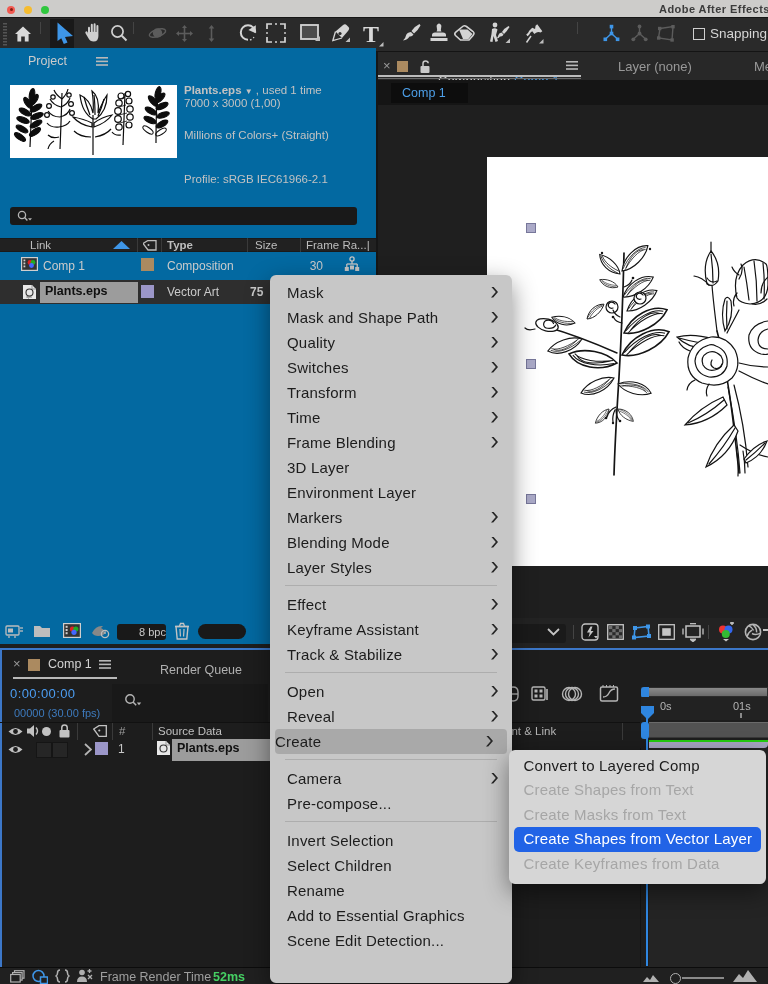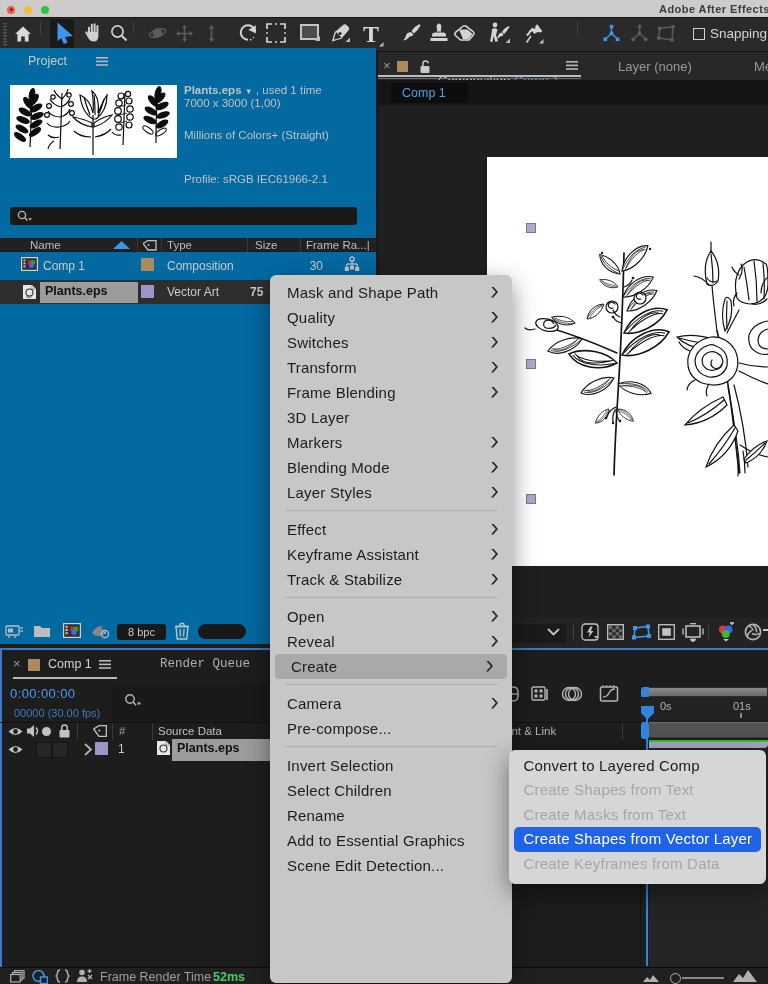--- a/index.html
+++ b/index.html
@@ -2,21 +2,21 @@
 <html><head>
 <meta charset="utf-8">
 <style>
   * { margin:0; padding:0; box-sizing:border-box; }
   html,body { width:768px; height:984px; overflow:hidden; background:#1e1e1e;
     font-family:"Liberation Sans", sans-serif; }
   .abs { position:absolute; }
   #stage { position:relative; width:768px; height:984px; overflow:hidden; }
   svg { display:block; }
   .mi { position:relative; height:25px; line-height:25px; padding-left:17px; white-space:nowrap; }
-  .mi.hl { background:#a9a9a9; border-radius:4px; margin:0 5px; padding-left:16px; }
+  .mi.hl { background:#a9a9a9; border-radius:4px; margin:0 5px; padding-left:0; }
   .msep { height:12px; position:relative; }
   .msep::after { content:""; position:absolute; left:15px; right:15px; top:5.5px; height:1px; background:#adadad; }
   .arr { position:absolute; right:14px; top:7px; width:7px; height:11px;
     background:none; }
   .arr::after { content:""; position:absolute; left:0; top:0; width:7px; height:11px;
     clip-path:polygon(0 0, 2.2px 0, 7px 5.5px, 2.2px 11px, 0 11px, 4.8px 5.5px);
     background:#262626; }
   .si { position:relative; height:24.5px; line-height:24.5px; padding-left:15px; white-space:nowrap; }
   .si.dis { color:#a6a6a6; }
   .si.sel { background:#2163e6; color:#fff; border-radius:5px; margin:0 5px; padding-left:10px; }
@@ -294,31 +294,31 @@
     <div class="abs" style="left:184px;top:125px;font-size:11.5px;color:#c2c2c2;">Profile: sRGB IEC61966-2.1</div>
 
     <div class="abs" style="left:10px;top:159px;width:347px;height:18px;background:#191919;border-radius:3px;"></div>
     <svg class="abs" style="left:17px;top:162px;" width="16" height="13" viewBox="0 0 16 13">
         <circle cx="5" cy="5" r="3.6" fill="none" stroke="#b5b5b5" stroke-width="1.3"></circle>
         <line x1="7.6" y1="7.6" x2="10.4" y2="10.4" stroke="#b5b5b5" stroke-width="1.4"></line>
         <path d="M11 8.2 L15 8.2 L13 10.6 Z" fill="#b5b5b5"></path>
       </svg>
 
     <div class="abs" style="left:0;top:190px;width:376px;height:14px;background:#212121;border-top:1px solid #1a1a1a;border-bottom:1px solid #1a1a1a;"></div>
-    <div class="abs" style="left:30px;top:191px;font-size:11.5px;color:#bdbdbd;">Name</div>
+    <div class="abs" style="left:30px;top:191px;font-size:11.5px;color:#bdbdbd;">Link</div>
     <svg class="abs" style="left:113px;top:193px;" width="17" height="8">
         <path d="M8.5 0 L17 8 L0 8 Z" fill="#3e96e8"></path>
       </svg>
     <div class="abs" style="left:137px;top:190px;width:1px;height:14px;background:#3a3a3a;"></div>
     <svg class="abs" style="left:143px;top:192px;" width="14" height="11" viewBox="0 0 14 11">
         <path d="M0 3.5 L5 0.5 L13 0.5 L13 10 L5 10 Z" fill="none" stroke="#bdbdbd" stroke-width="1.3"></path>
         <circle cx="5.5" cy="5" r="1" fill="#bdbdbd"></circle>
       </svg>
     <div class="abs" style="left:161px;top:190px;width:1px;height:14px;background:#3a3a3a;"></div>
-    <div class="abs" style="left:167px;top:191px;font-size:11.5px;color:#bdbdbd;">Type</div>
+    <div class="abs" style="left:167px;top:191px;font-size:11.5px;color:#bdbdbd;font-weight:bold;">Type</div>
     <div class="abs" style="left:247px;top:190px;width:1px;height:14px;background:#3a3a3a;"></div>
     <div class="abs" style="left:255px;top:191px;font-size:11.5px;color:#bdbdbd;">Size</div>
     <div class="abs" style="left:300px;top:190px;width:1px;height:14px;background:#3a3a3a;"></div>
     <div class="abs" style="left:306px;top:191px;width:66px;font-size:11.5px;color:#bdbdbd;white-space:nowrap;overflow:hidden;">Frame Ra...|</div>
 
     <svg class="abs" style="left:21px;top:209px;" width="17" height="14" viewBox="0 0 17 14">
         <rect x="0.6" y="0.6" width="15.8" height="12.8" fill="#333" stroke="#cfcfcf" stroke-width="1.2"></rect>
         <rect x="2.5" y="2.5" width="1.8" height="1.8" fill="#cfcfcf"></rect>
         <rect x="2.5" y="5.5" width="1.8" height="1.8" fill="#cfcfcf"></rect>
         <rect x="2.5" y="8.5" width="1.8" height="1.8" fill="#cfcfcf"></rect>
@@ -376,21 +376,21 @@
         <rect x="2.6" y="9.2" width="2" height="2" fill="#cfcfcf"></rect>
         <circle cx="9.5" cy="6" r="2.6" fill="#d22"></circle>
         <circle cx="12.8" cy="6" r="2.6" fill="#2a2"></circle>
         <circle cx="11" cy="9.3" r="2.6" fill="#46f"></circle>
       </svg>
     <svg class="abs" style="left:90px;top:575px;" width="20" height="16" viewBox="0 0 20 16">
         <path d="M2 10 Q6 2 13 3 L11 5 Q14 6 14 9 L16 8 Q15 13 8 13 Q4 13 2 10 Z" fill="#888"></path>
         <circle cx="15" cy="11" r="3.6" fill="none" stroke="#bdbdbd" stroke-width="1.3"></circle>
         <line x1="15" y1="8.5" x2="15" y2="11" stroke="#bdbdbd" stroke-width="1.3"></line>
       </svg>
-    <div class="abs" style="left:117px;top:576px;width:49px;height:16px;background:#191919;border-radius:3px;color:#c9c9c9;font-size:11px;text-align:center;line-height:16px;">8 bpc</div>
+    <div class="abs" style="left:117px;top:576px;width:49px;height:16px;background:#191919;border-radius:3px;color:#c9c9c9;font-size:11px;text-align:right;line-height:16px;">8 bpc</div>
     <svg class="abs" style="left:174px;top:574px;" width="16" height="18" viewBox="0 0 16 18">
         <path d="M2 4.5 L14 4.5 L12.8 17 L3.2 17 Z" fill="none" stroke="#c4c4c4" stroke-width="1.4"></path>
         <line x1="1" y1="4.5" x2="15" y2="4.5" stroke="#c4c4c4" stroke-width="1.4"></line>
         <path d="M5.5 4 L6.5 1.5 L9.5 1.5 L10.5 4" fill="none" stroke="#c4c4c4" stroke-width="1.3"></path>
         <line x1="6" y1="7" x2="6.4" y2="14.5" stroke="#c4c4c4" stroke-width="1.2"></line>
         <line x1="10" y1="7" x2="9.6" y2="14.5" stroke="#c4c4c4" stroke-width="1.2"></line>
       </svg>
     <div class="abs" style="left:198px;top:576px;width:48px;height:15px;background:#191919;border-radius:7.5px;"></div>
   </div>
 
@@ -597,21 +597,21 @@
     <div class="abs" style="left:28px;top:11px;width:12px;height:12px;background:#ab8a60;"></div>
     <div class="abs" style="left:48px;top:9px;font-size:12.5px;color:#d2d2d2;">Comp 1</div>
     <svg class="abs" style="left:99px;top:12px;" width="12" height="10">
         <g fill="#b8b8b8">
           <rect x="0" y="0" width="12" height="1.6"></rect>
           <rect x="0" y="3.6" width="12" height="1.6"></rect>
           <rect x="0" y="7.2" width="12" height="1.6"></rect>
         </g>
       </svg>
     <div class="abs" style="left:13px;top:29px;width:104px;height:2px;background:#b9b9b9;"></div>
-    <div class="abs" style="left:160px;top:9px;font-size:12.5px;color:#b0b0b0;font-family:Liberation Mono, monospace;">Render Queue</div>
+    <div class="abs" style="left:160px;top:15px;font-size:12.5px;color:#b0b0b0;">Render Queue</div>
 
     <div class="abs" style="left:112px;top:36px;width:156px;height:38px;background:#191919;"></div>
     <div class="abs" style="left:10px;top:38px;font-size:13px;font-weight:normal;color:#4c9ef3;letter-spacing:0.4px;">0:00:00:00</div>
     <div class="abs" style="left:14px;top:59px;font-size:11px;color:#3d7abd;">00000 (30.00 fps)</div>
     <svg class="abs" style="left:124px;top:45px;" width="18" height="15" viewBox="0 0 18 15">
         <circle cx="6" cy="6" r="4.2" fill="none" stroke="#b5b5b5" stroke-width="1.4"></circle>
         <line x1="9" y1="9" x2="12.2" y2="12.2" stroke="#b5b5b5" stroke-width="1.5"></line>
         <path d="M12.8 9.6 L17.2 9.6 L15 12.2 Z" fill="#b5b5b5"></path>
       </svg>
 
@@ -737,26 +737,29 @@
         <path d="M0 8 L4 3 L7 6 L10 1 L16 8 Z" fill="#b0b0b0"></path>
       </svg>
     <div class="abs" style="left:670px;top:324.5px;width:11px;height:11px;border-radius:50%;border:1.8px solid #b0b0b0;background:#202020;"></div>
     <div class="abs" style="left:682px;top:329px;width:42px;height:1.8px;background:#8a8a8a;"></div>
     <svg class="abs" style="left:733px;top:321px;" width="24" height="13" viewBox="0 0 24 13">
         <path d="M0 13 L6 5 L10 9 L15 1 L24 13 Z" fill="#b0b0b0"></path>
       </svg>
   </div>
 
   <div id="menu" class="abs" style="z-index:10;left:270px;top:274.5px;width:242px;height:708px;background:#c7c7c7;border-radius:6px 6px 6px 6px;box-shadow:0 8px 24px rgba(0,0,0,0.45);padding-top:5px;font-size:15px;color:#1c1c1c;letter-spacing:0.2px;">
+    <div class="mi">Mask<span class="arr"></span></div>
     <div class="mi">Mask and Shape Path<span class="arr"></span></div>
     <div class="mi">Quality<span class="arr"></span></div>
     <div class="mi">Switches<span class="arr"></span></div>
     <div class="mi">Transform<span class="arr"></span></div>
+    <div class="mi">Time<span class="arr"></span></div>
     <div class="mi">Frame Blending<span class="arr"></span></div>
     <div class="mi">3D Layer</div>
+    <div class="mi">Environment Layer</div>
     <div class="mi">Markers<span class="arr"></span></div>
     <div class="mi">Blending Mode<span class="arr"></span></div>
     <div class="mi">Layer Styles<span class="arr"></span></div>
     <div class="msep"></div>
     <div class="mi">Effect<span class="arr"></span></div>
     <div class="mi">Keyframe Assistant<span class="arr"></span></div>
     <div class="mi">Track &amp; Stabilize<span class="arr"></span></div>
     <div class="msep"></div>
     <div class="mi">Open<span class="arr"></span></div>
     <div class="mi">Reveal<span class="arr"></span></div>

